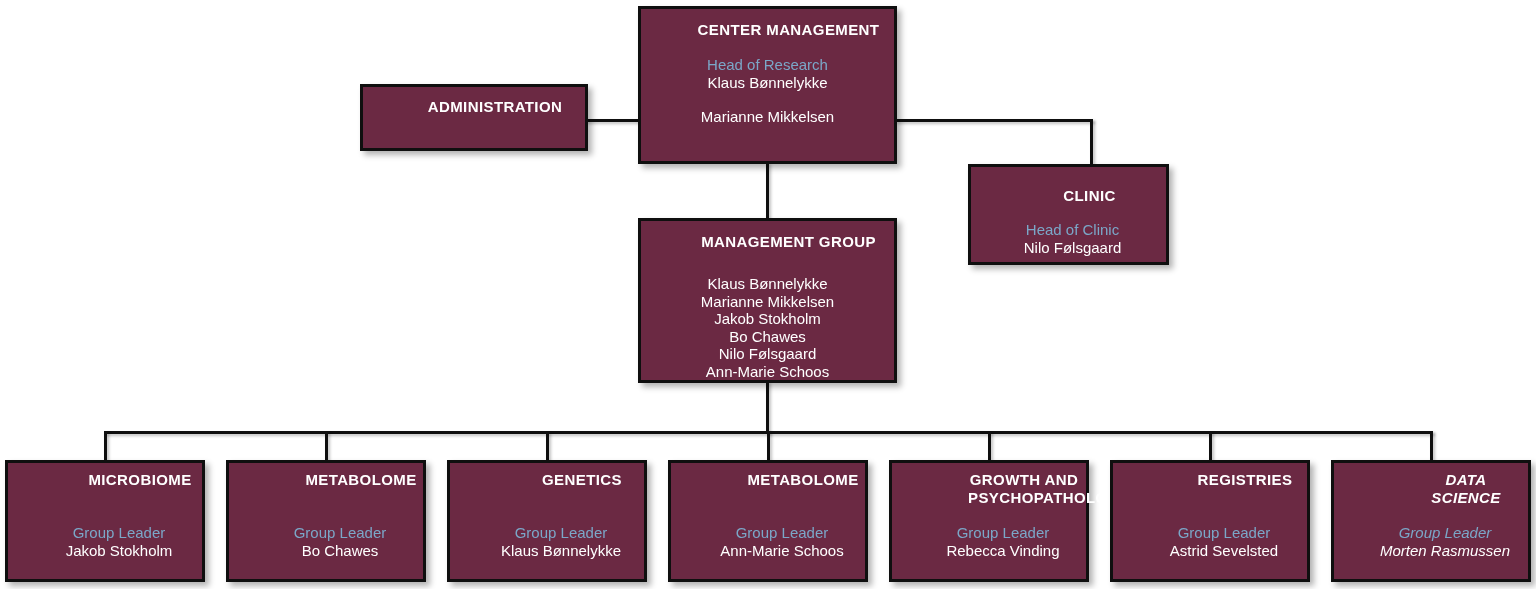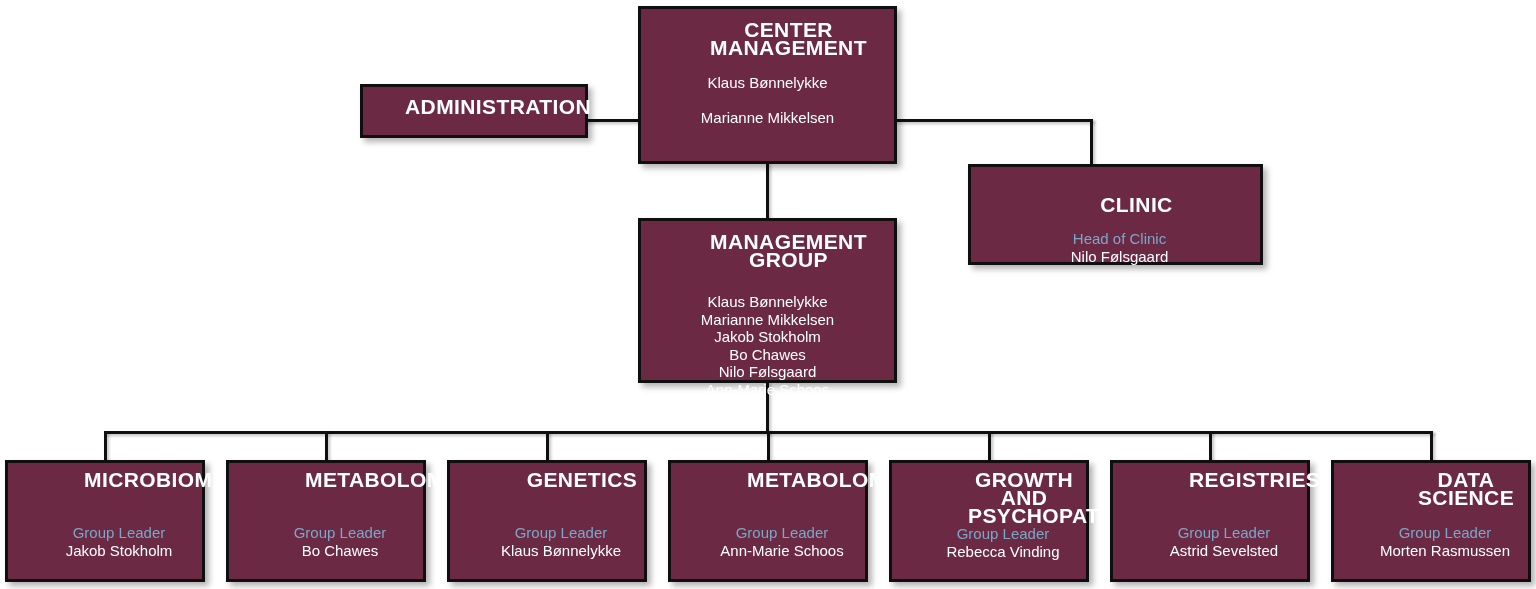--- a/index.html
+++ b/index.html
@@ -19,21 +19,21 @@
     position: absolute;
     box-sizing: border-box;
     background: var(--box-bg, #6b2943);
     border: 3px solid var(--line-color, #0f0f0f);
     box-shadow: 4px 4px 6px rgba(0,0,0,0.30);
     color: var(--name-text, #ffffff);
     text-align: center;
   }
   .box-title {
     font-weight: bold;
-    font-size: 21px;
+    font-size: 15px;
     line-height: 18px;
     letter-spacing: 0.4px;
     color: var(--title-text, #ffffff);
     margin-left: 42px;
   }
   .role {
     font-size: 15px;
     line-height: 17.5px;
     color: var(--role-text, #7ba7c8);
   }
@@ -47,23 +47,23 @@
     line-height: 17.5px;
     color: var(--name-text, #ffffff);
   }
   .pair { margin-top: 17px; }
   .line {
     position: absolute;
     background: var(--line-color, #0f0f0f);
     box-shadow: 2px 2px 3px rgba(0,0,0,0.25);
   }
   
-  #box-administration   { left: 360px;  top: 84px;  width: 228px; height: 54px;  padding-top: 11px; }
+  #box-administration   { left: 360px;  top: 84px;  width: 228px; height: 67px;  padding-top: 11px; }
   #box-center-management{ left: 638px;  top: 6px;   width: 259px; height: 158px; padding-top: 12px; }
-  #box-clinic           { left: 968px;  top: 164px; width: 295px; height: 101px; padding-top: 29px; }
+  #box-clinic           { left: 968px;  top: 164px; width: 201px; height: 101px; padding-top: 20px; }
   #box-clinic .pair     { margin-top: 16px; margin-left: 8px; }
   #box-management-group { left: 638px;  top: 218px; width: 259px; height: 165px; padding-top: 12px; }
   #box-management-group .members { margin-top: 24px; }
   .group-box {
     top: 460px;
     width: 200px;
     height: 122px;
     display: flex;
     flex-direction: column;
     padding-top: 8px;
@@ -73,21 +73,21 @@
   .leader-block {
     margin-top: auto;
     margin-bottom: 20px;
   }
   #box-group-0 { left: 5px;    }
   #box-group-1 { left: 226px; gap: 16px;  }
   #box-group-2 { left: 447px; text-align: center;  }
   #box-group-3 { left: 668px;  }
   #box-group-4 { left: 889px;  }
   #box-group-5 { left: 1110px; justify-content: center; }
-  #box-group-6 { left: 1331px; }
+  #box-group-6 { left: 1331px; font-style: italic; }
   
   #conn-admin-h    { left: 585px;  top: 119px; width: 55px;   height: 3px; }
   #conn-clinic-h   { left: 895px;  top: 119px; width: 198px;  height: 3px; }
   #conn-clinic-v   { left: 1090px; top: 119px; width: 3px;    height: 47px; }
   #conn-cm-mg-v    { left: 766px;  top: 162px; width: 3px;    height: 58px; }
   #conn-mg-bus-v   { left: 766px;  top: 381px; width: 3px;    height: 52px; }
   #conn-bus        { left: 104px;  top: 431px; width: 1329px; height: 3px; }
   .conn-drop       { top: 431px; width: 3px; height: 31px; }
   #conn-drop-0 { left: 104px;  }
   #conn-drop-1 { left: 325px;  }
@@ -116,20 +116,21 @@
   <div class="line conn-drop" id="conn-drop-5"></div>
   <div class="line conn-drop" id="conn-drop-6"></div>
 
   <div class="node" id="box-administration">
     <div class="box-title">ADMINISTRATION</div>
   </div>
 
   <div class="node" id="box-center-management">
     <div class="box-title">CENTER MANAGEMENT</div>
     <div class="pair">
+      <div class="role">Head of Research</div>
       <div class="person">Klaus Bønnelykke</div>
     </div>
     <div class="pair">
       <div class="person">Marianne Mikkelsen</div>
     </div>
   </div>
 
   <div class="node" id="box-clinic">
     <div class="box-title">CLINIC</div>
     <div class="pair">

